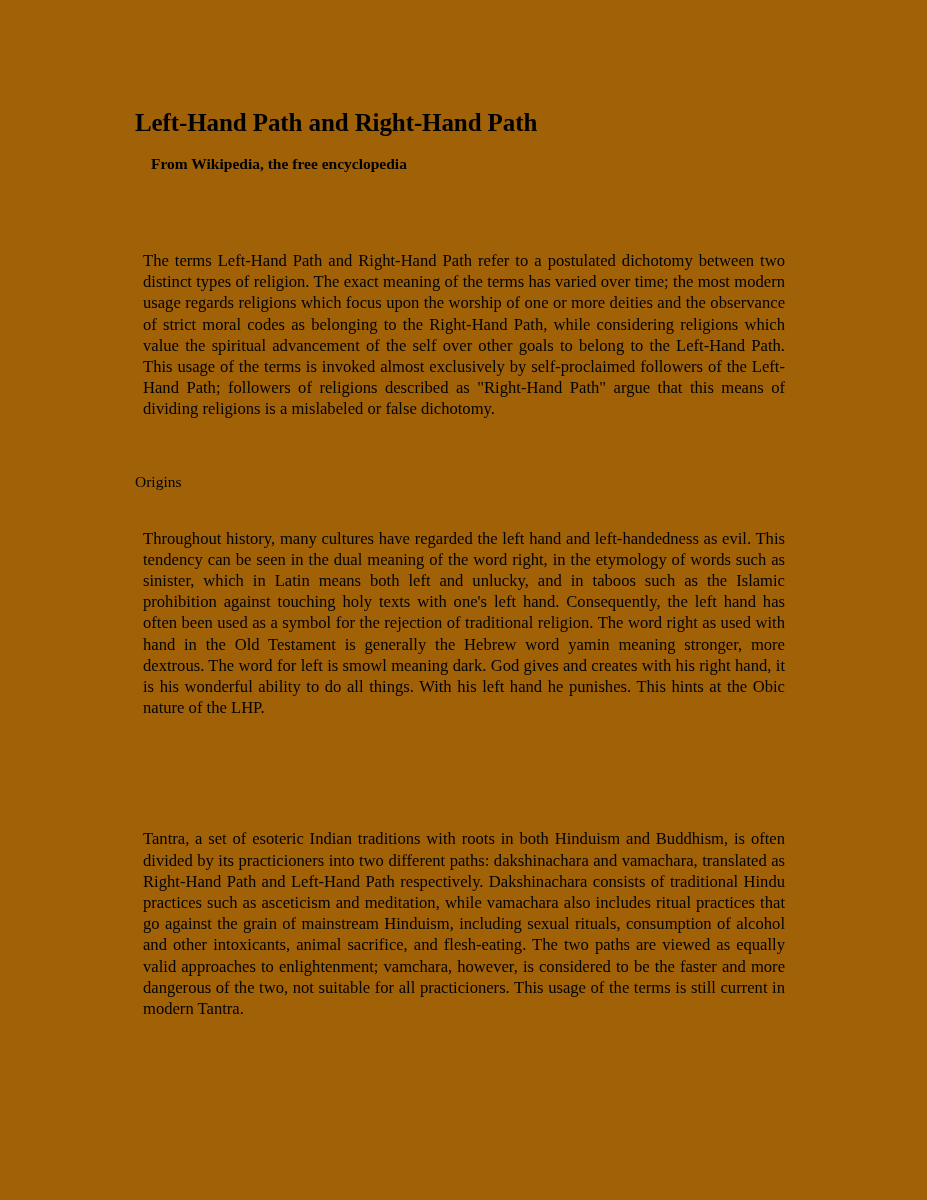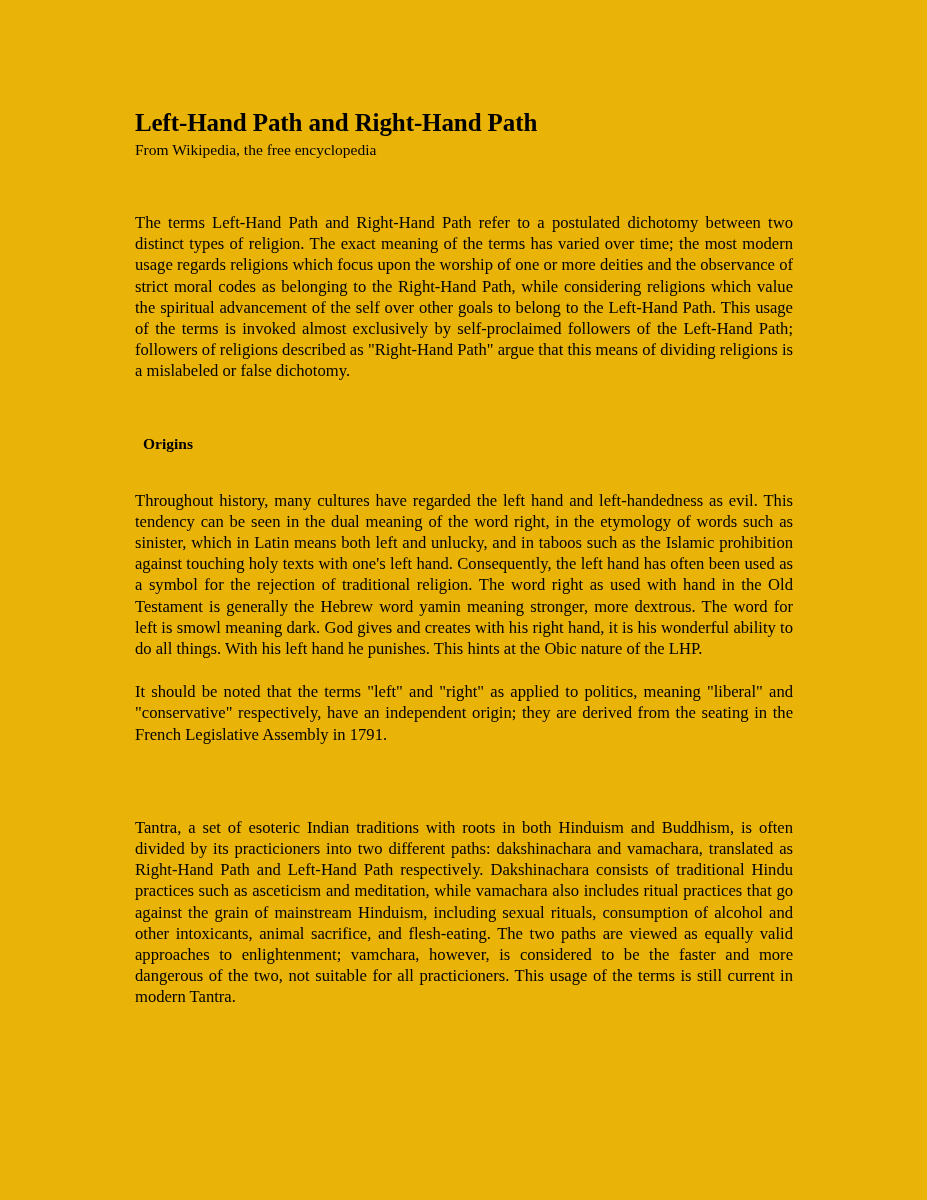--- a/index.html
+++ b/index.html
@@ -10,54 +10,54 @@
   }
   body {
     font-family: "Liberation Serif", "DejaVu Serif", serif;
     color: #000000;
     -webkit-font-smoothing: antialiased;
   }
   .page {
     position: relative;
     width: 927px;
     height: 1200px;
-    background: #eab308;
+    background: #a16207;
     overflow: hidden;
     box-sizing: border-box;
   }
   .content {
     position: absolute;
     left: 135px;
     top: 108px;
     width: 658px;
   }
   .doc-title {
     font-size: 25px;
     font-weight: bold;
     line-height: 30px;
     letter-spacing: -0.1px;
     margin: 0 0 2px 0;
   }
   .doc-subtitle {
     font-size: 15.5px;
+    font-weight: bold;
+    line-height: 20px;
+    margin: 16px;
+  }
+  .section-heading {
+    font-size: 15.5px;
     font-weight: normal;
     line-height: 20px;
     margin: 0;
-  }
-  .section-heading {
-    font-size: 15.5px;
-    font-weight: bold;
-    line-height: 20px;
-    margin: 8px;
   }
   .body-paragraph {
     font-size: 16.6px;
     line-height: 21.2px;
     text-align: justify;
-    margin: 0;
+    margin: 8px;
     hyphens: none;
   }
   
   .gap-after-subtitle { height: 52px; }
   .gap-before-heading { height: 44px; }
   .gap-after-heading  { height: 28px; }
   .gap-between-paras  { height: 22px; }
   .gap-section-end    { height: 44px; }
 </style>
 </head>
@@ -77,21 +77,20 @@
     <div class="gap-before-heading"></div>
 
     <h2 class="section-heading">Origins</h2>
 
     <div class="gap-after-heading"></div>
 
     <p class="body-paragraph">Throughout history, many cultures have regarded the left hand and left-handedness as evil. This tendency can be seen in the dual meaning of the word right, in the etymology of words such as sinister, which in Latin means both left and unlucky, and in taboos such as the Islamic prohibition against touching holy texts with one's left hand. Consequently, the left hand has often been used as a symbol for the rejection of traditional religion. The word right as used with hand in the Old Testament is generally the Hebrew word yamin meaning stronger, more dextrous. The word for left is smowl meaning dark. God gives and creates with his right hand, it is his wonderful ability to do all things. With his left hand he punishes. This hints at the Obic nature of the LHP.</p>
 
     <div class="gap-between-paras"></div>
 
-    <p class="body-paragraph">It should be noted that the terms "left" and "right" as applied to politics, meaning "liberal" and "conservative" respectively, have an independent origin; they are derived from the seating in the French Legislative Assembly in 1791.</p>
 
     <div class="gap-section-end"></div>
 
 
     <div class="gap-after-heading"></div>
 
     <p class="body-paragraph">Tantra, a set of esoteric Indian traditions with roots in both Hinduism and Buddhism, is often divided by its practicioners into two different paths: dakshinachara and vamachara, translated as Right-Hand Path and Left-Hand Path respectively. Dakshinachara consists of traditional Hindu practices such as asceticism and meditation, while vamachara also includes ritual practices that go against the grain of mainstream Hinduism, including sexual rituals, consumption of alcohol and other intoxicants, animal sacrifice, and flesh-eating. The two paths are viewed as equally valid approaches to enlightenment; vamchara, however, is considered to be the faster and more dangerous of the two, not suitable for all practicioners. This usage of the terms is still current in modern Tantra.</p>
 
     <div class="gap-section-end"></div>
 

